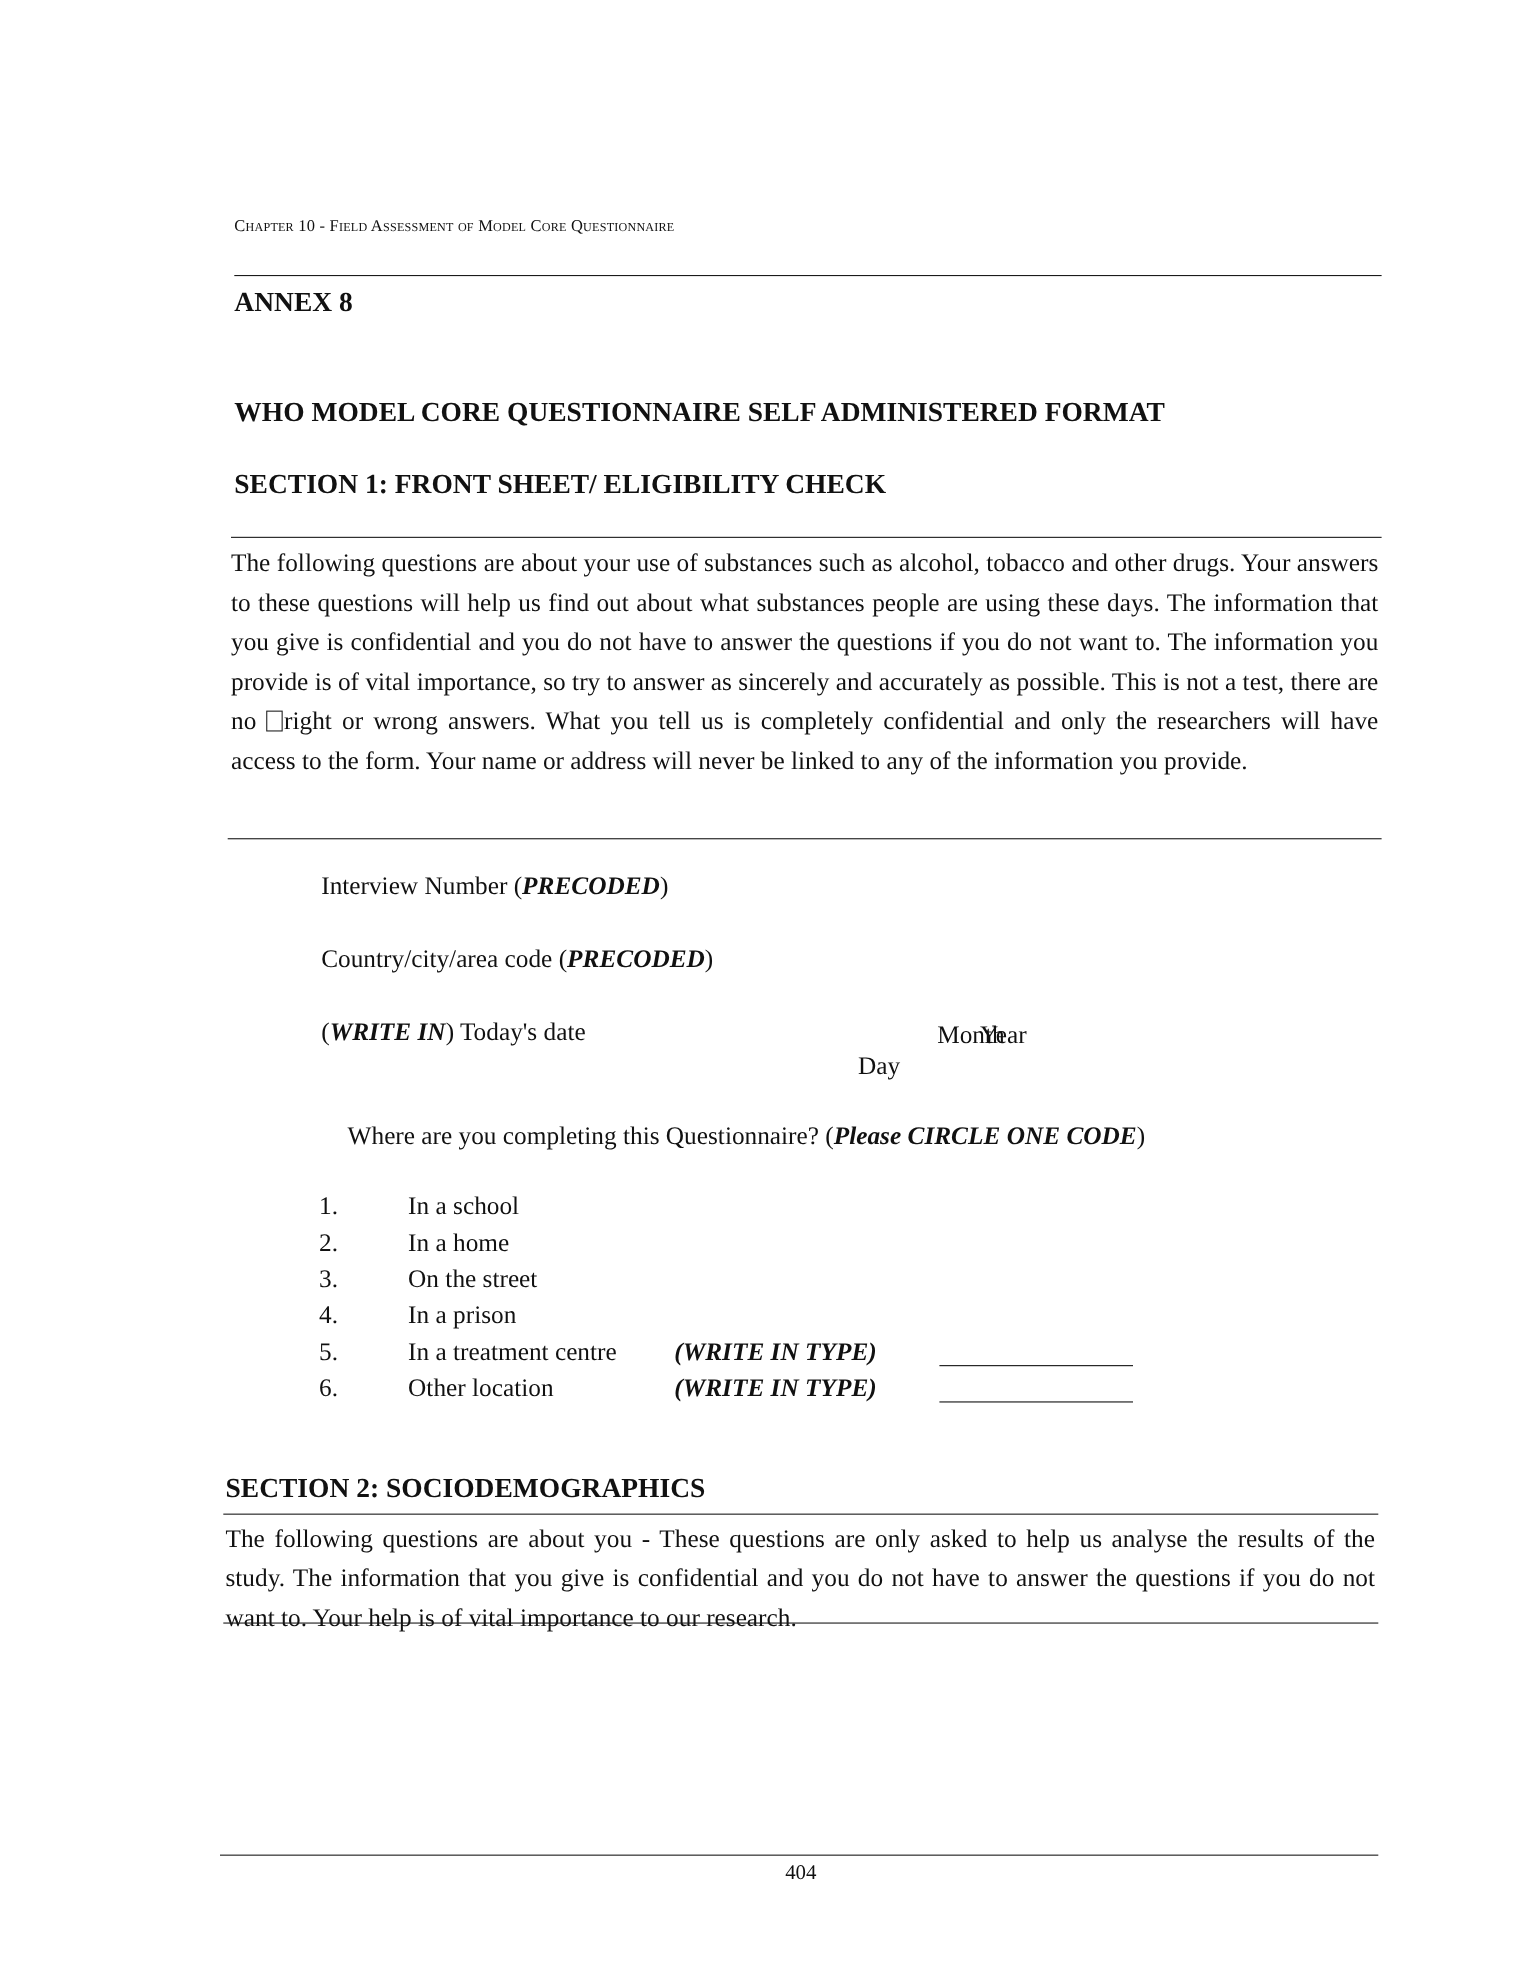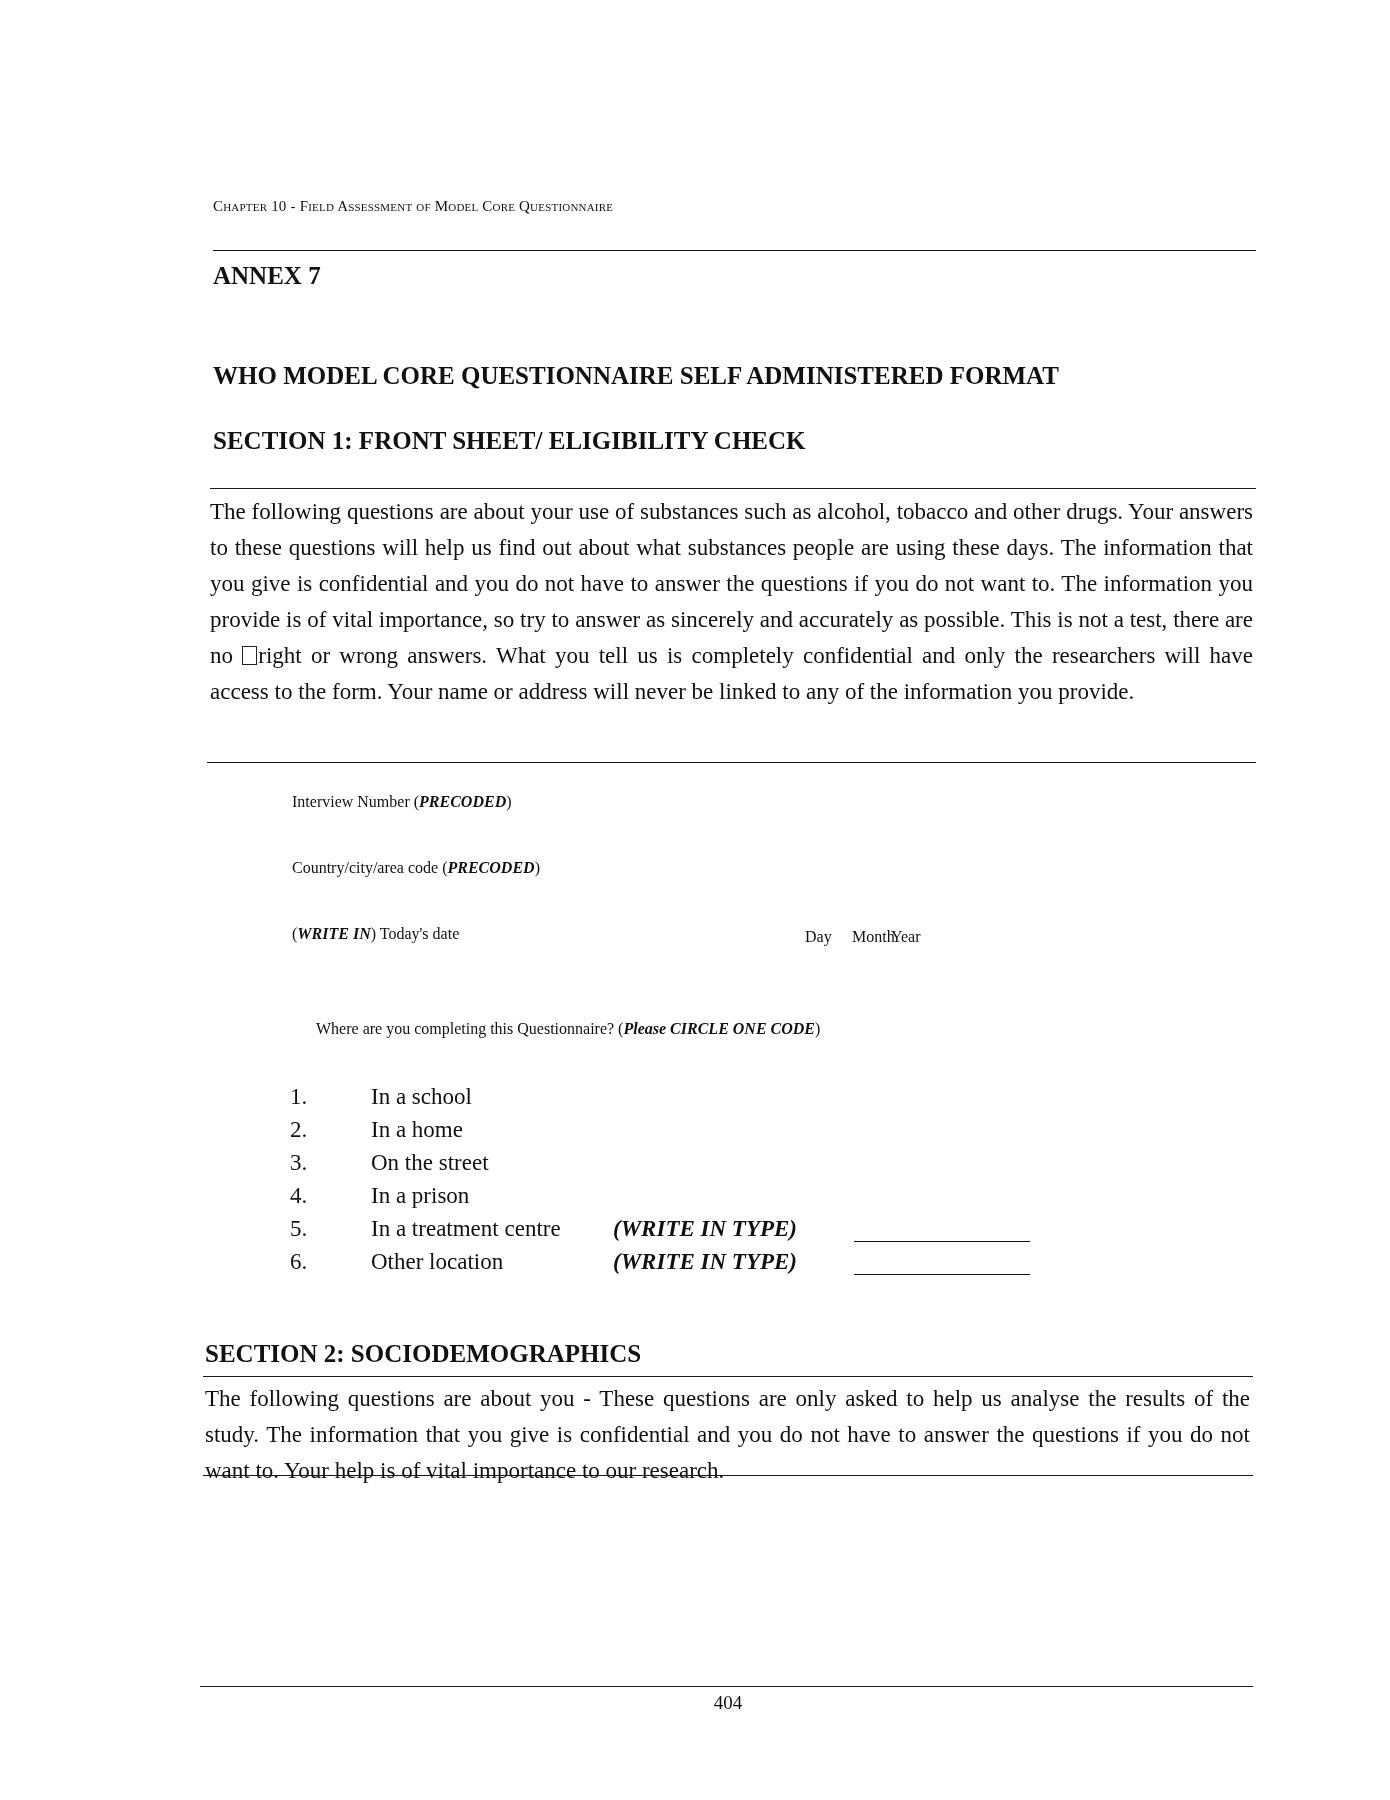--- a/index.html
+++ b/index.html
@@ -7,60 +7,60 @@
            font-family: "Liberation Serif", "DejaVu Serif", serif; color: #111111; }
     .abs { position: absolute; }
     .running-head { left: 213px; top: 198px; font-size: 15px; letter-spacing: 0.2px; white-space: nowrap; }
     .running-head .sc { font-variant: small-caps; }
     .rule { position: absolute; height: 0; border-top: 1.6px solid #1a1a1a; }
     .h-annex { left: 213px; top: 262px; font-size: 25px; font-weight: bold; }
     .h-title { left: 213px; top: 362px; font-size: 25px; font-weight: bold; white-space: nowrap; }
     .h-section { font-size: 25px; font-weight: bold; white-space: nowrap; }
     .para { font-size: 23px; line-height: 36px; text-align: justify; }
     .para p { margin: 0; }
-    .field { font-size: 16px; white-space: nowrap; }
+    .field { font-size: 23px; white-space: nowrap; }
     .field i { font-weight: bold; }
     .opt-row { position: absolute; font-size: 23px; white-space: nowrap; height: 32px; }
     .opt-num { position: absolute; left: 0; }
     .opt-label { position: absolute; left: 81px; }
     .opt-write { position: absolute; left: 323px; font-style: italic; font-weight: bold; }
     .opt-line { position: absolute; left: 564px; top: 25px; width: 176px; border-top: 1.5px solid #111; }
     .footer-num { left: 0; width: 1390px; text-align: center; top: 1678px; font-size: 19px; }
     .checkbox-glyph { display: inline-block; width: 13px; height: 17px; border: 1.3px solid #222; vertical-align: -2px; margin-right: 1px; }
   </style>
 </head>
 <body>
 
 <div class="abs running-head">
   <span class="sc">Chapter 10 - </span><span class="sc">Field Assessment of Model Core Questionnaire</span>
 </div>
 <div class="rule" style="left:213px; top:250px; width:1043px;"></div>
 
-<div class="abs h-annex">ANNEX 7</div>
+<div class="abs h-annex">ANNEX 8</div>
 
 <div class="abs h-title">WHO MODEL CORE QUESTIONNAIRE SELF ADMINISTERED FORMAT</div>
 
 <div class="abs h-section" style="left:213px; top:427px;">SECTION 1:  FRONT SHEET/ ELIGIBILITY CHECK</div>
 <div class="rule" style="left:210px; top:488px; width:1046px;"></div>
 
 <div class="abs para" style="left:210px; top:494px; width:1043px;">
   <p><span>The following questions are about your use of substances such as alcohol, tobacco and other drugs.  Your answers to these questions will help us find out about what substances people are using these days.  The information that you give is confidential and you do not have to answer the questions if you do not want to.  The information  you provide is of vital importance, so try to answer as sincerely and accurately as possible.  This is not a test, there are no </span><span class="checkbox-glyph"></span><span>right or wrong answers.  What you tell us is completely confidential and only the researchers will have access to the form.  Your name or address will never be linked to any of the information you provide.</span></p>
 </div>
 <div class="rule" style="left:207px; top:762px; width:1049px;"></div>
 
 <div class="abs field" style="left:292px; top:793px;">
   <span>Interview Number (</span><i>PRECODED</i><span>)</span>
 </div>
 <div class="abs field" style="left:292px; top:859px;">
   <span>Country/city/area code (</span><i>PRECODED</i><span>)</span>
 </div>
 <div class="abs field" style="left:292px; top:925px;">
   <span>(</span><i>WRITE IN</i><span>) Today's date</span>
 </div>
-<div class="abs field" style="left:780px; top:928px;margin-left:25px;">Day</div>
+<div class="abs field" style="left:780px; top:956px;">Day</div>
 <div class="abs field" style="left:852px; top:928px;">Month</div>
 <div class="abs field" style="left:891px; top:928px;">Year</div>
 
 <div class="abs field" style="left:292px; top:1020px;margin-left:24px;">
   <span>Where are you completing this Questionnaire? (</span><i style="font-weight:bold;">Please</i><i> CIRCLE ONE CODE</i><span>)</span>
 </div>
 
 <div class="opt-row" style="left:290px; top:1084px; width:760px;">
   <span class="opt-num">1.</span>
   <span class="opt-label">In a school</span>

